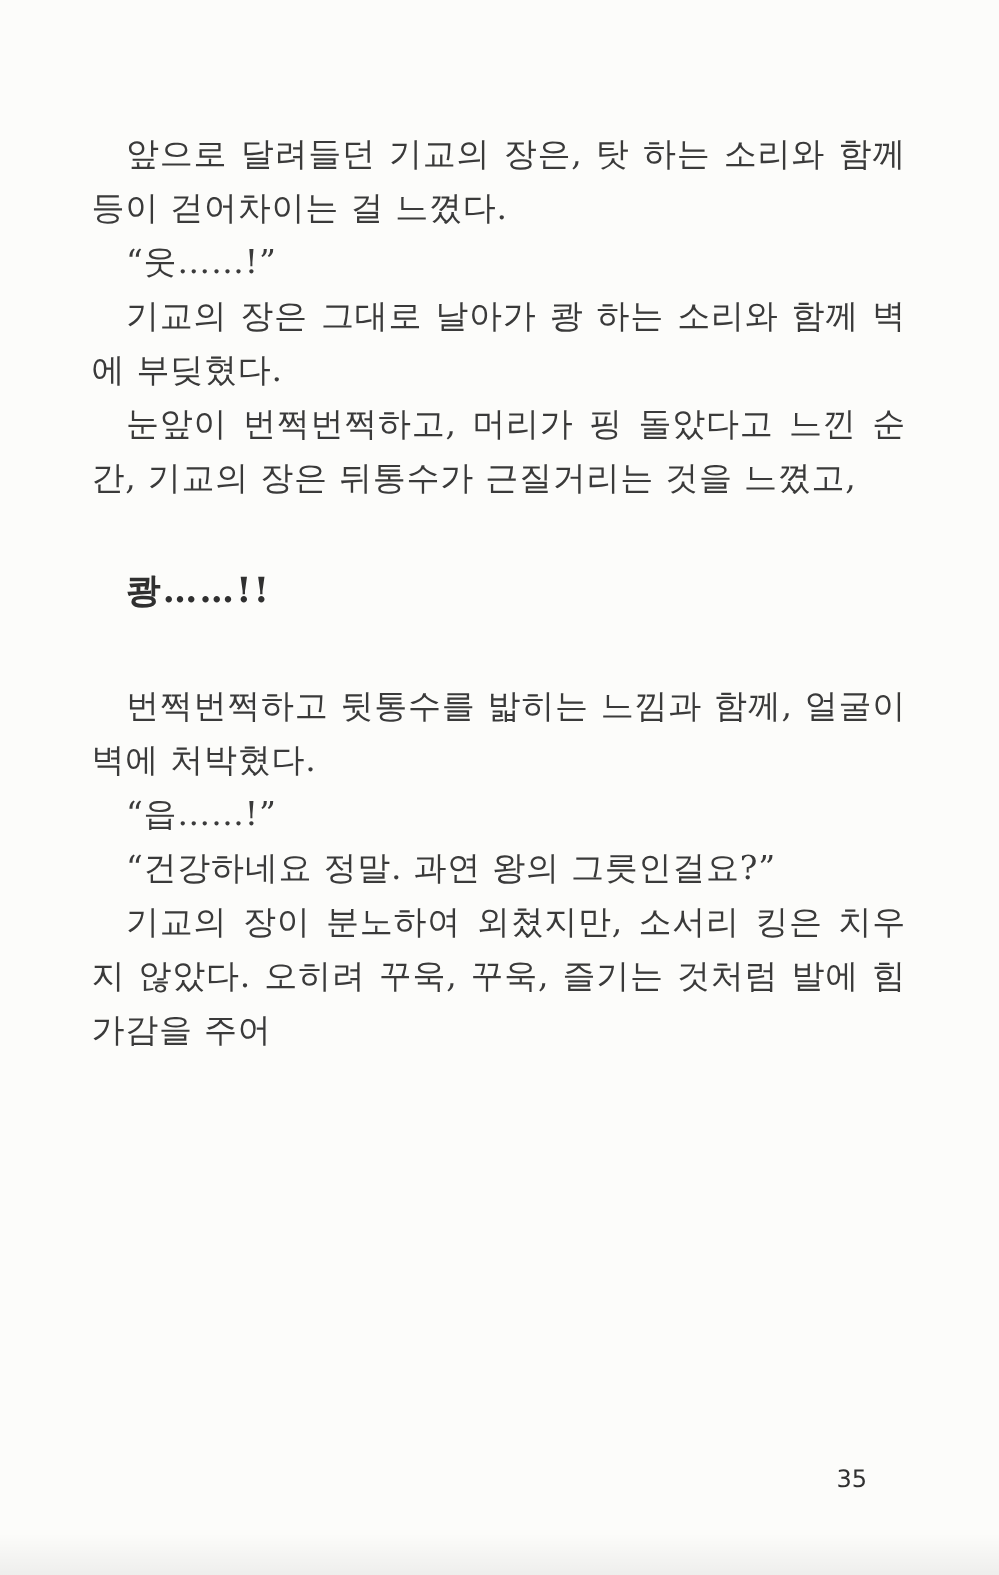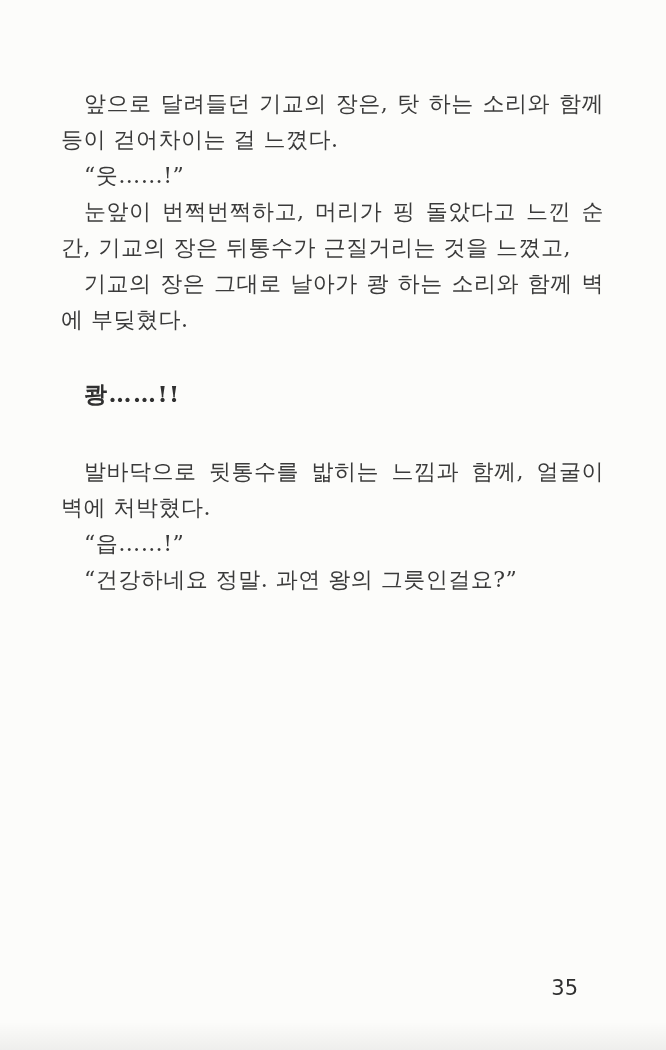--- a/index.html
+++ b/index.html
@@ -47,32 +47,33 @@
     margin: 38px 0 42px 0;
     font-size: 23px;
     letter-spacing: 1.5px;
     color: #303030;
   }
   .page-number {
     position: absolute;
     top: 976px;
     right: 88px;
     font-family: "DejaVu Sans", "Liberation Sans", sans-serif;
-    font-size: 21px;
+    font-size: 16px;
     color: #303030;
   }
 </style>
 </head>
 <body>
 
 <main class="page">
   <div class="text-block">
     <p>앞으로 달려들던 기교의 장은, 탓 하는 소리와 함께 등이 걷어차이는 걸 느꼈다.</p>
     <p>“웃……!”</p>
+    <p>기교의 장은 그대로 날아가 쾅 하는 소리와 함께 벽에 부딪혔다.</p>
     <p>눈앞이 번쩍번쩍하고, 머리가 핑 돌았다고 느낀 순간, 기교의 장은 뒤통수가 근질거리는 것을 느꼈고,</p>
-    <p>기교의 장은 그대로 날아가 쾅 하는 소리와 함께 벽에 부딪혔다.</p>
     <p class="sfx">쾅……!!</p>
-    <p>발바닥으로 뒷통수를 밟히는 느낌과 함께, 얼굴이 벽에 처박혔다.</p>
+    <p>번쩍번쩍하고 뒷통수를 밟히는 느낌과 함께, 얼굴이 벽에 처박혔다.</p>
     <p>“읍……!”</p>
     <p>“건강하네요 정말. 과연 왕의 그릇인걸요?”</p>
+    <p>기교의 장이 분노하여 외쳤지만, 소서리 킹은 치우지 않았다. 오히려 꾸욱, 꾸욱, 즐기는 것처럼 발에 힘가감을 주어</p>
   </div>
   <div class="page-number">35</div>
 </main>
 
 </body></html>

